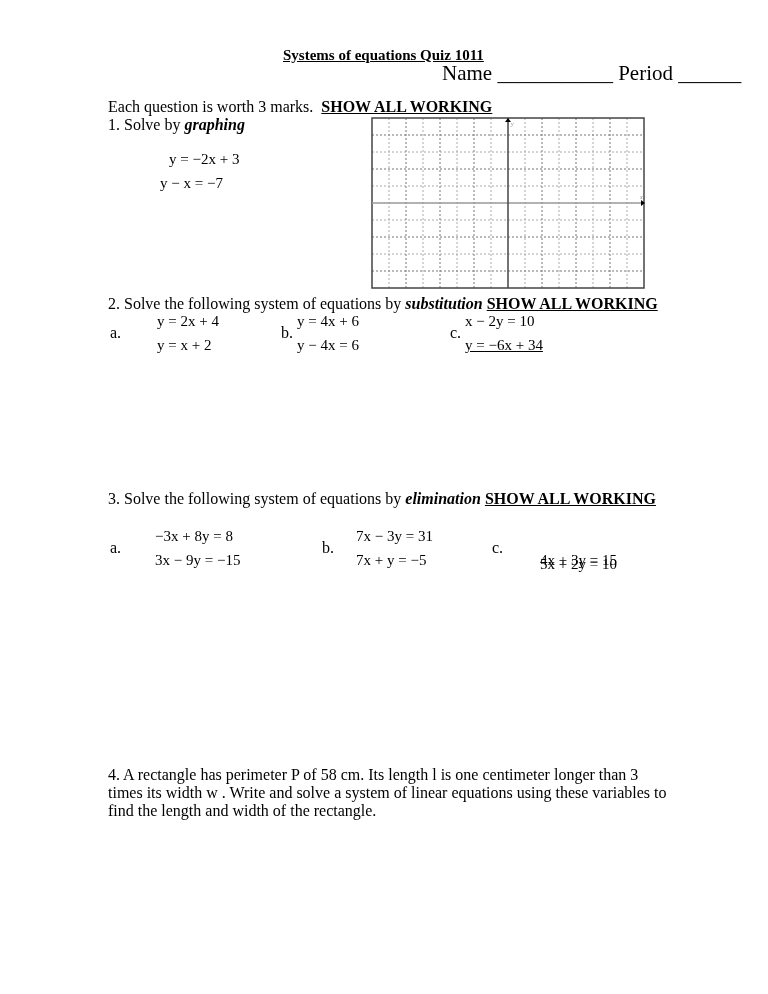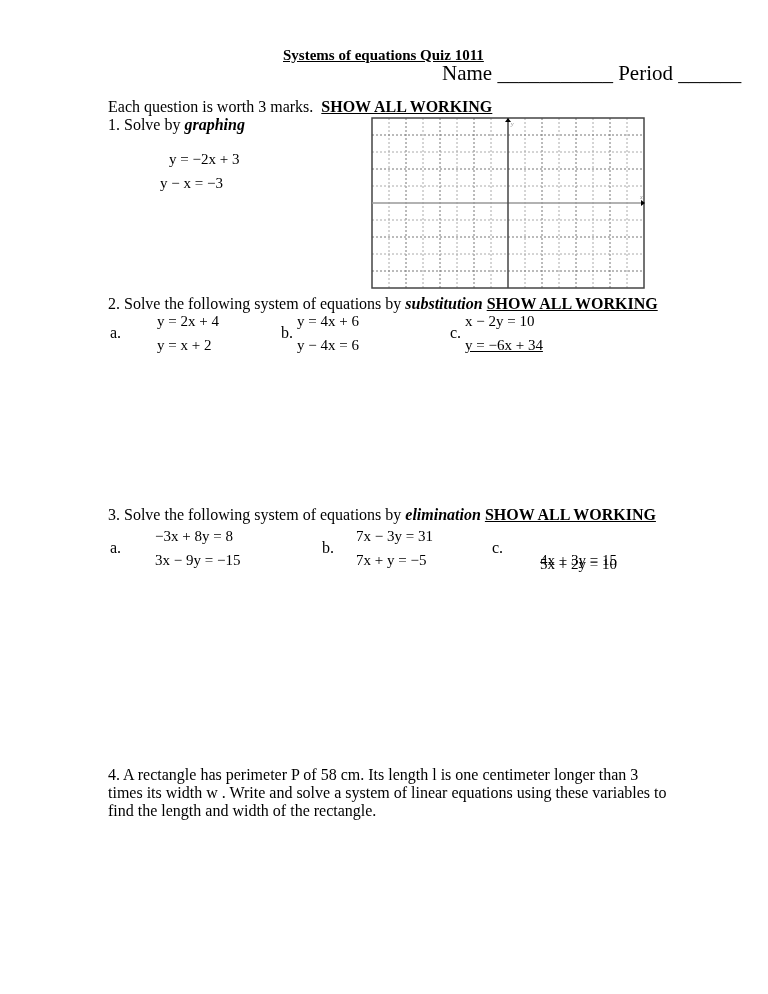--- a/index.html
+++ b/index.html
@@ -29,21 +29,21 @@
 
 <div class="abs" style="left:108px; top:98px;">
   <span>Each question is worth 3 marks.</span>
   <span class="bold-u" style="margin-left:4px;">SHOW ALL WORKING</span>
 </div>
 
 <div class="abs" style="left:108px; top:116px;">
   <span>1. Solve by </span><span class="bi">graphing</span>
 </div>
 <div class="abs math" style="left:160px; top:150px;margin-left:9px;">y = −2x + 3</div>
-<div class="abs math" style="left:160px; top:174px;">y − x = −3</div>
+<div class="abs math" style="left:160px; top:174px;">y − x = −7</div>
 
 <svg id="graph" width="280" height="176">
     <line x1="19" y1="2" x2="19" y2="172" stroke="#aaa" stroke-width="1" stroke-dasharray="2,2"></line>
     <line x1="36" y1="2" x2="36" y2="172" stroke="#777" stroke-width="1" stroke-dasharray="2,2"></line>
     <line x1="53" y1="2" x2="53" y2="172" stroke="#aaa" stroke-width="1" stroke-dasharray="2,2"></line>
     <line x1="70" y1="2" x2="70" y2="172" stroke="#777" stroke-width="1" stroke-dasharray="2,2"></line>
     <line x1="87" y1="2" x2="87" y2="172" stroke="#aaa" stroke-width="1" stroke-dasharray="2,2"></line>
     <line x1="104" y1="2" x2="104" y2="172" stroke="#777" stroke-width="1" stroke-dasharray="2,2"></line>
     <line x1="121" y1="2" x2="121" y2="172" stroke="#aaa" stroke-width="1" stroke-dasharray="2,2"></line>
     <line x1="155" y1="2" x2="155" y2="172" stroke="#aaa" stroke-width="1" stroke-dasharray="2,2"></line>
@@ -77,21 +77,21 @@
 <div class="abs label" style="left:110px; top:324px;">a.</div>
 <div class="abs math" style="left:157px; top:312px;">y = 2x + 4</div>
 <div class="abs math" style="left:157px; top:336px;">y = x + 2</div>
 <div class="abs label" style="left:281px; top:324px;">b.</div>
 <div class="abs math" style="left:297px; top:312px;text-align:center;">y = 4x + 6</div>
 <div class="abs math" style="left:297px; top:336px;">y − 4x = 6</div>
 <div class="abs label" style="left:450px; top:324px;">c.</div>
 <div class="abs math" style="left:465px; top:312px;">x − 2y = 10</div>
 <div class="abs math" style="left:465px; top:336px;text-decoration:underline;">y = −6x + 34</div>
 
-<div class="abs" style="left:108px; top:506px;">
+<div class="abs" style="left:108px; top:490px;">
   <span>3. Solve the following system of equations by </span><span class="bi">elimination</span>
   <span class="bold-u">SHOW ALL WORKING</span>
 </div>
 <div class="abs label" style="left:110px; top:539px;">a.</div>
 <div class="abs math" style="left:155px; top:527px;">−3x + 8y = 8</div>
 <div class="abs math" style="left:155px; top:551px;">3x − 9y = −15</div>
 <div class="abs label" style="left:322px; top:539px;">b.</div>
 <div class="abs math" style="left:356px; top:527px;">7x − 3y = 31</div>
 <div class="abs math" style="left:356px; top:551px;">7x + y = −5</div>
 <div class="abs label" style="left:492px; top:539px;">c.</div>

